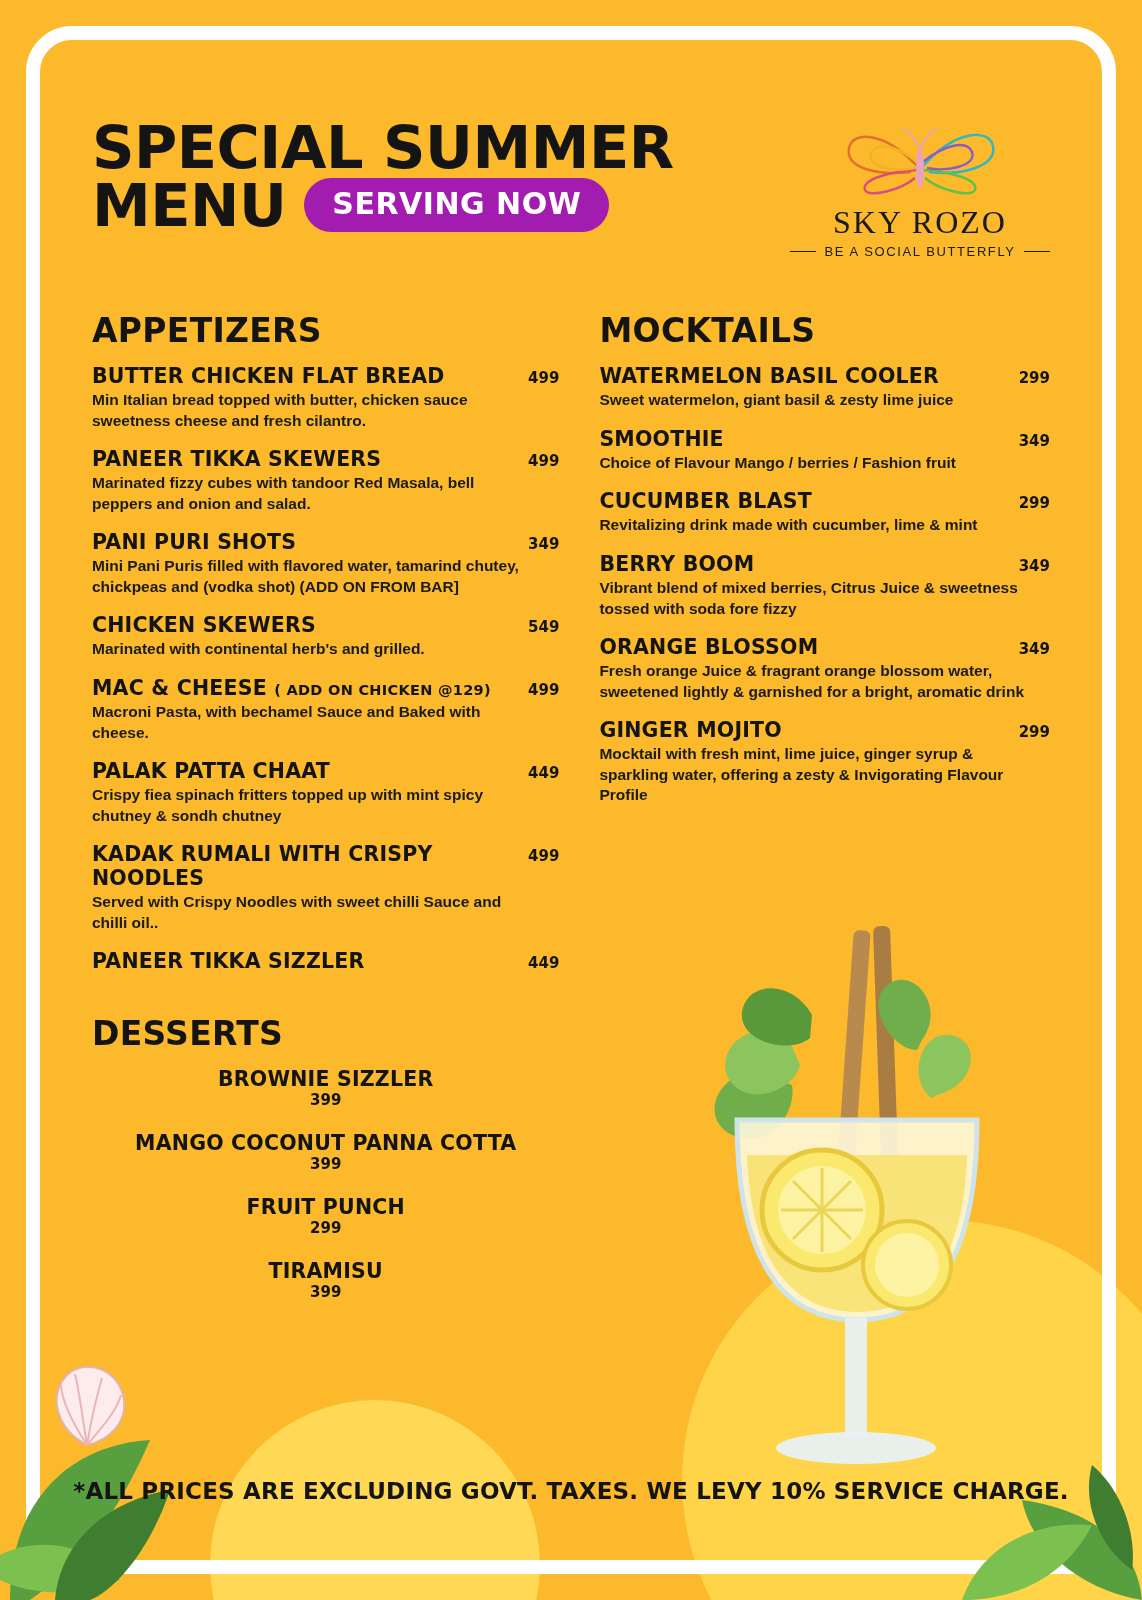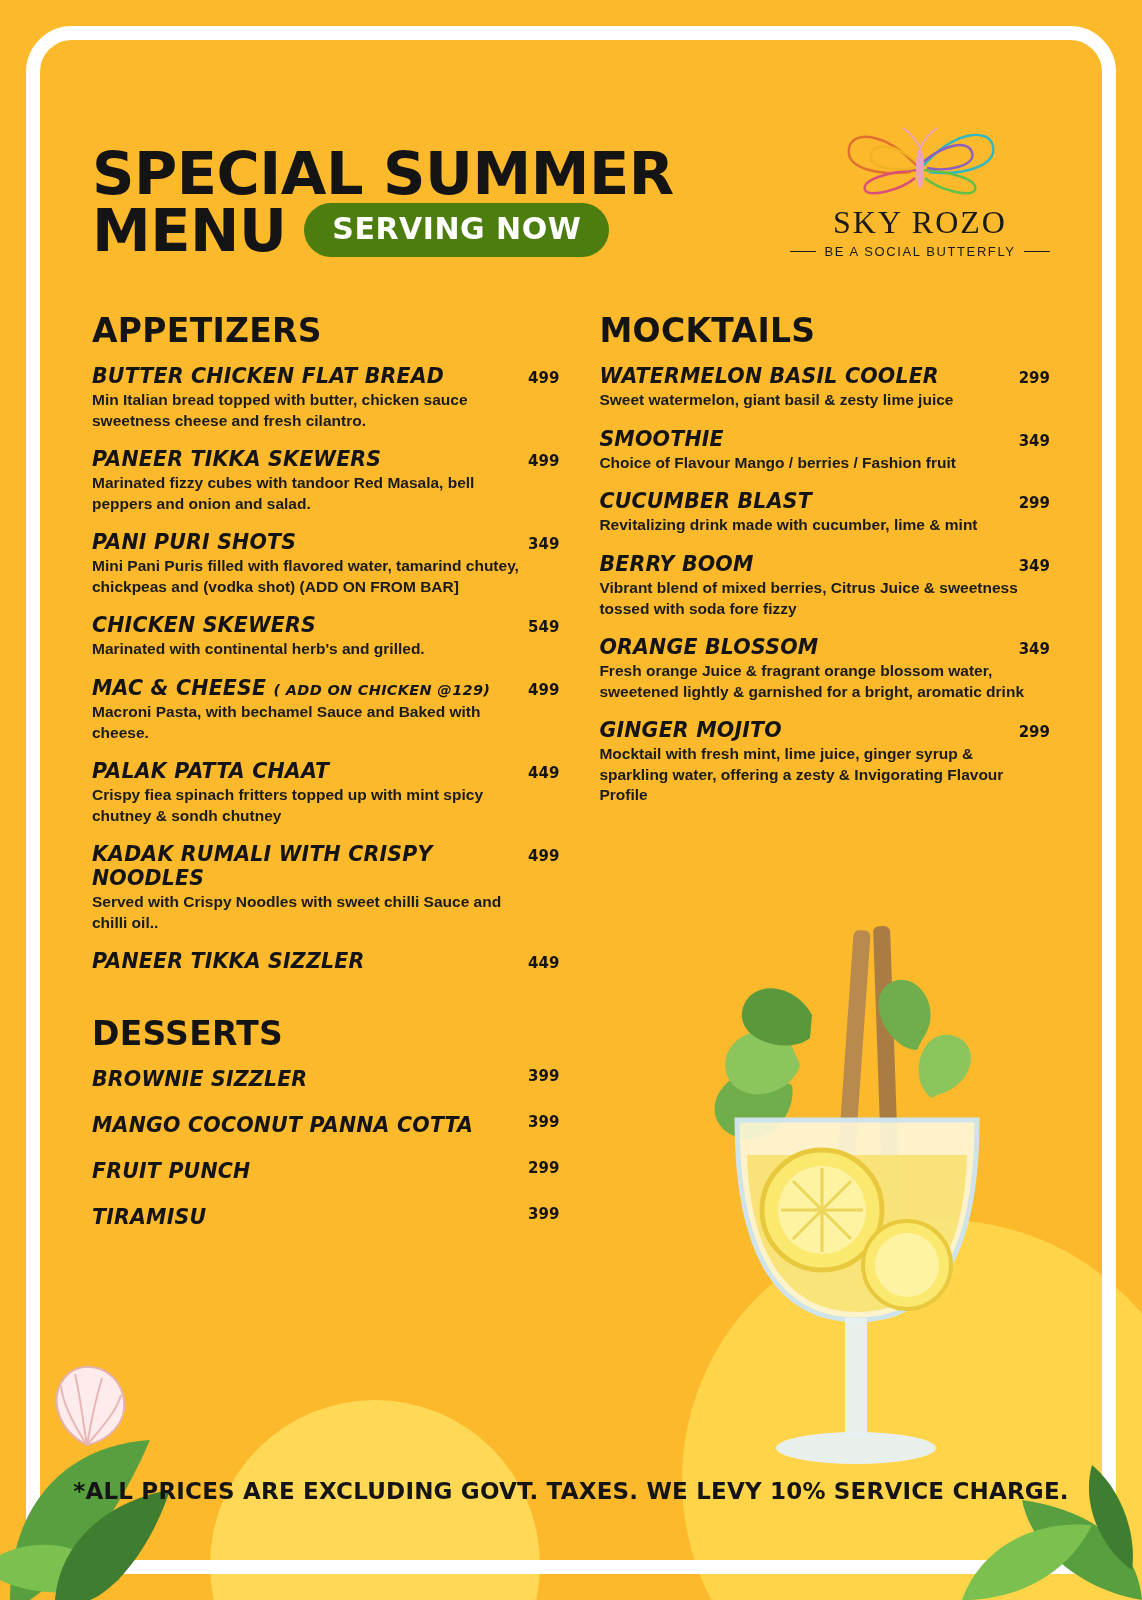--- a/index.html
+++ b/index.html
@@ -39,39 +39,39 @@
     position: absolute;
     left: 40px; top: 40px;
     width: 1062px; height: 1520px;
     padding: 44px 52px 0 52px;
   }
 
   
   .header {
     display: flex;
     justify-content: space-between;
-    align-items: flex-end;
+    align-items: center;
   }
   .title-block { padding-top: 10px; }
   .title-line {
     font-family: "DejaVu Sans", sans-serif;
     font-weight: 900;
     font-size: 59px;
     line-height: 0.97;
     letter-spacing: -0.5px;
     color: #141414;
     text-transform: uppercase;
   }
   .title-row2 {
     display: flex;
     align-items: center;
     gap: 18px;
   }
   .pill {
-    background: #4d7c0f;
+    background: #a21caf;
     color: #FFFFFF;
     border-radius: 40px;
     padding: 11px 28px 13px 28px;
     font-family: "DejaVu Sans", sans-serif;
     font-weight: 900;
     font-size: 30px;
     letter-spacing: 0.5px;
     line-height: 1;
     white-space: nowrap;
   }
@@ -130,21 +130,20 @@
     gap: 10px;
   }
   .item-name {
     font-family: "DejaVu Sans", sans-serif;
     font-weight: 700;
     font-size: 20.5px;
     letter-spacing: 0.2px;
     color: #141414;
     line-height: 1.18;
     text-transform: uppercase;
-    font-style: italic;
   }
   .item-name .addon {
     font-size: 14.5px;
     font-weight: 700;
     letter-spacing: 0.3px;
     margin-top: 24px;
   }
   .item-price {
     font-family: "DejaVu Sans", sans-serif;
     font-weight: 700;
@@ -158,22 +157,23 @@
     line-height: 1.32;
     color: #1b1b1b;
     margin-top: 2px;
     max-width: 440px;
   }
 
   .desserts { margin-top: 40px; }
   .dessert-row {
     display: flex;
     justify-content: space-between;
-    align-items: flex-start;
+    align-items: center;
     margin-bottom: 22px;
+    flex-direction: column;
   }
   .dessert-row .item-name { font-size: 20.5px; }
 
   
   .footer-note {
     position: absolute;
     left: 0; right: 0;
     bottom: 96px;
     text-align: center;
     font-family: "DejaVu Sans", sans-serif;

